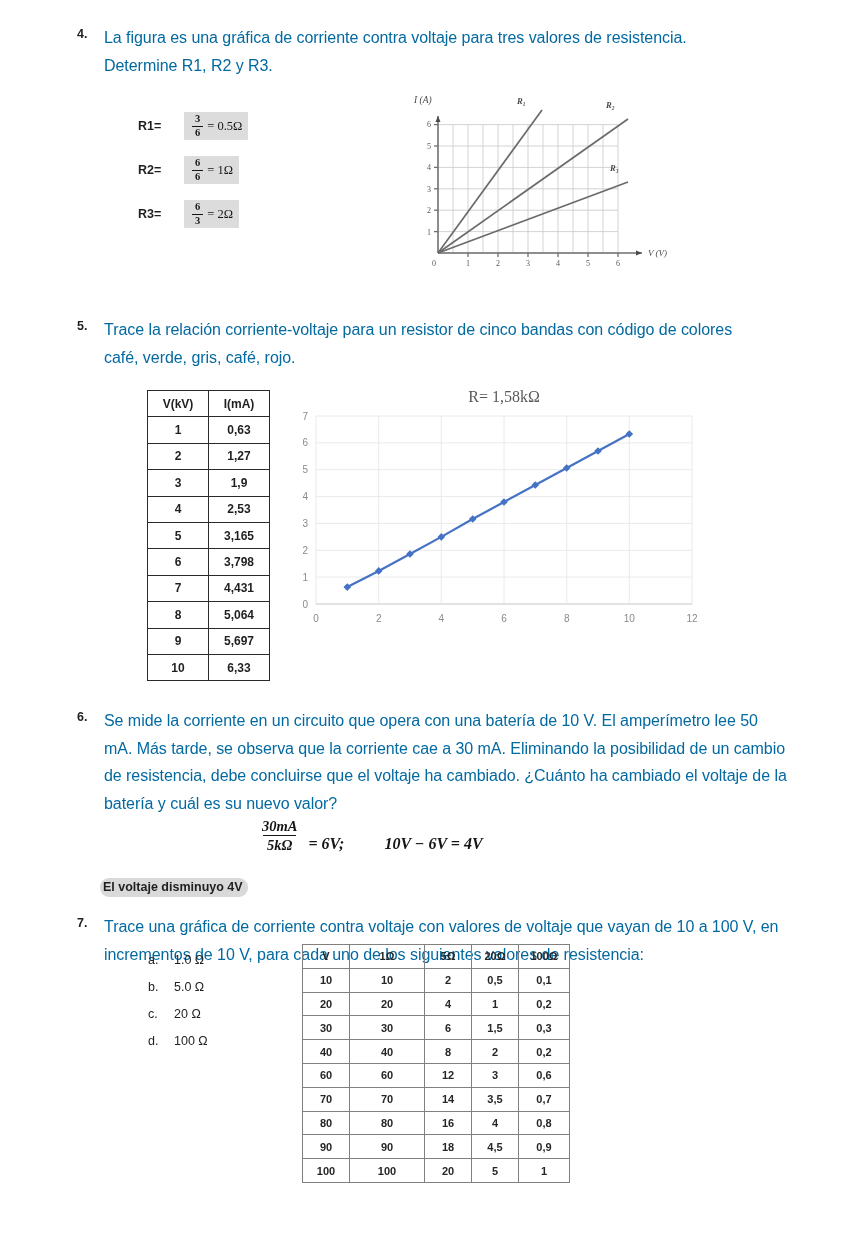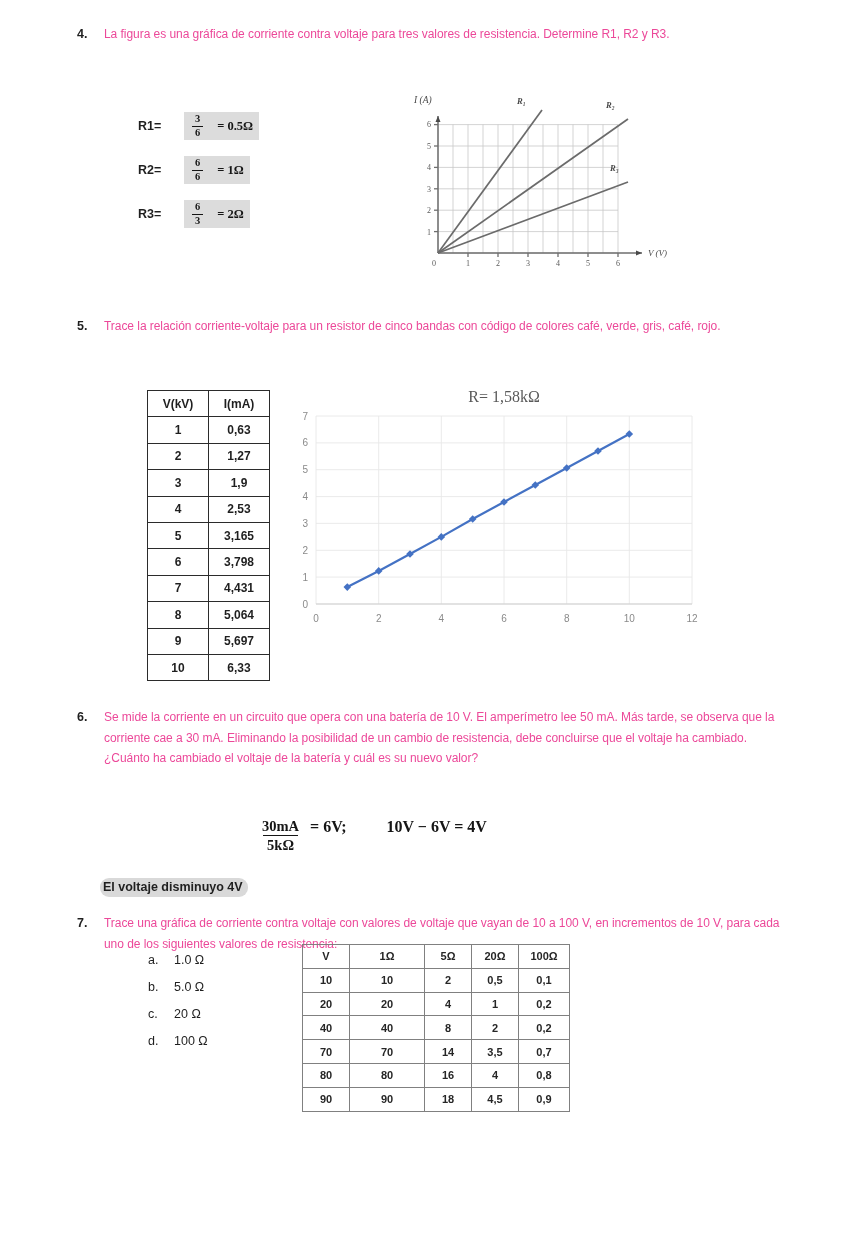--- a/index.html
+++ b/index.html
@@ -30,23 +30,23 @@
     flex: 0 0 36px;
     font-size: 12.5px;
     font-weight: bold;
     color: #1f1f1f;
     line-height: 1.72;
     text-align: left;
     padding-left: 9px;
     box-sizing: border-box;
   }
   .qbody {
-    font-size: 12px;
+    font-size: 16px;
     line-height: 1.72;
-    color: #ec4899;
+    color: #0369a1;
     letter-spacing: -0.05px;
   }
 
   
   .eq-list {
     position: absolute;
     left: 138px;
     top: 104px;
   }
   .eq-row {
@@ -75,21 +75,21 @@
     flex-direction: column;
     align-items: center;
     line-height: 1;
     margin-right: 4px;
     font-size: 10.5px;
     font-style: normal;
     font-weight: bold;
   }
   .frac .num { padding: 0 3px 1px 3px; }
   .frac .den { padding: 1px 3px 0 3px; border-top: 1.4px solid #151515; }
-  .eq-rhs { font-weight: bold; font-style: normal; font-size: 12.5px; margin-left: 10px; }
+  .eq-rhs { font-weight: normal; font-style: normal; font-size: 12.5px; }
 
   
   .graph4 {
     position: absolute;
     left: 400px;
     top: 86px;
     width: 285px;
     height: 192px;
   }
   .graph4 svg { display: block; }
@@ -133,22 +133,23 @@
     font-family: "Liberation Serif", serif;
   }
   .chart5 svg { position: absolute; left: 0; top: 0; }
 
   
   .eq6 {
     position: absolute;
     left: 258px;
     top: 818px;
     display: flex;
-    align-items: flex-start;
+    align-items: flex-end;
     font-family: "Liberation Serif", serif;
+    font-style: italic;
     font-size: 16px;
     font-weight: bold;
     color: #151515;
   }
   .frac6 {
     display: inline-flex;
     flex-direction: column;
     align-items: center;
     line-height: 1.12;
     font-size: 14.5px;
@@ -513,43 +514,64 @@
         <td class="c4">0,1</td>
       </tr>
       <tr>
         <td class="c0">20</td>
         <td class="c1">20</td>
         <td class="c2">4</td>
         <td class="c3">1</td>
         <td class="c4">0,2</td>
       </tr>
       <tr>
+        <td class="c0">30</td>
+        <td class="c1">30</td>
+        <td class="c2">6</td>
+        <td class="c3">1,5</td>
+        <td class="c4">0,3</td>
+      </tr>
+      <tr>
         <td class="c0">40</td>
         <td class="c1">40</td>
         <td class="c2">8</td>
         <td class="c3">2</td>
         <td class="c4">0,2</td>
       </tr>
       <tr>
+        <td class="c0">60</td>
+        <td class="c1">60</td>
+        <td class="c2">12</td>
+        <td class="c3">3</td>
+        <td class="c4">0,6</td>
+      </tr>
+      <tr>
         <td class="c0">70</td>
         <td class="c1">70</td>
         <td class="c2">14</td>
         <td class="c3">3,5</td>
         <td class="c4">0,7</td>
       </tr>
       <tr>
         <td class="c0">80</td>
         <td class="c1">80</td>
         <td class="c2">16</td>
         <td class="c3">4</td>
         <td class="c4">0,8</td>
       </tr>
       <tr>
         <td class="c0">90</td>
         <td class="c1">90</td>
         <td class="c2">18</td>
         <td class="c3">4,5</td>
         <td class="c4">0,9</td>
       </tr>
+      <tr>
+        <td class="c0">100</td>
+        <td class="c1">100</td>
+        <td class="c2">20</td>
+        <td class="c3">5</td>
+        <td class="c4">1</td>
+      </tr>
     </tbody>
   </table>
 
 </div>
 
 </body></html>

